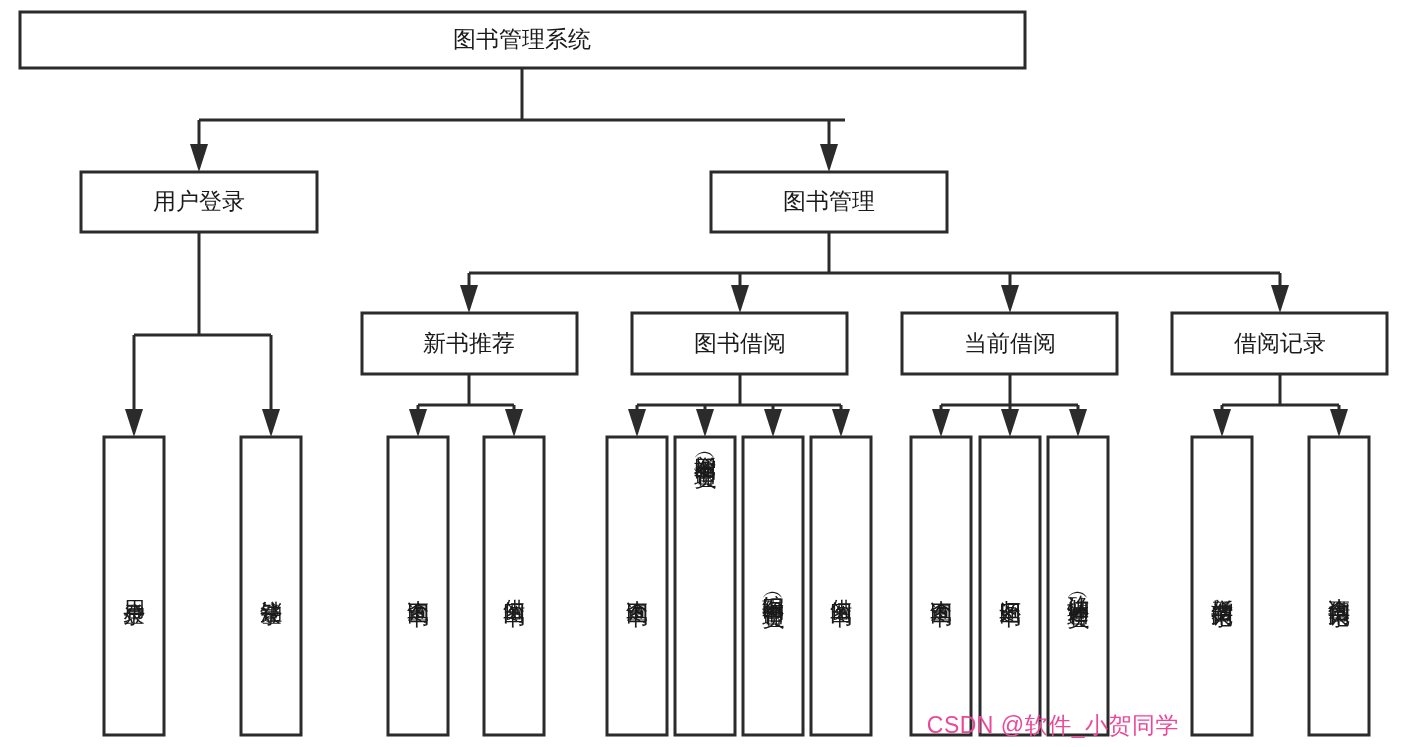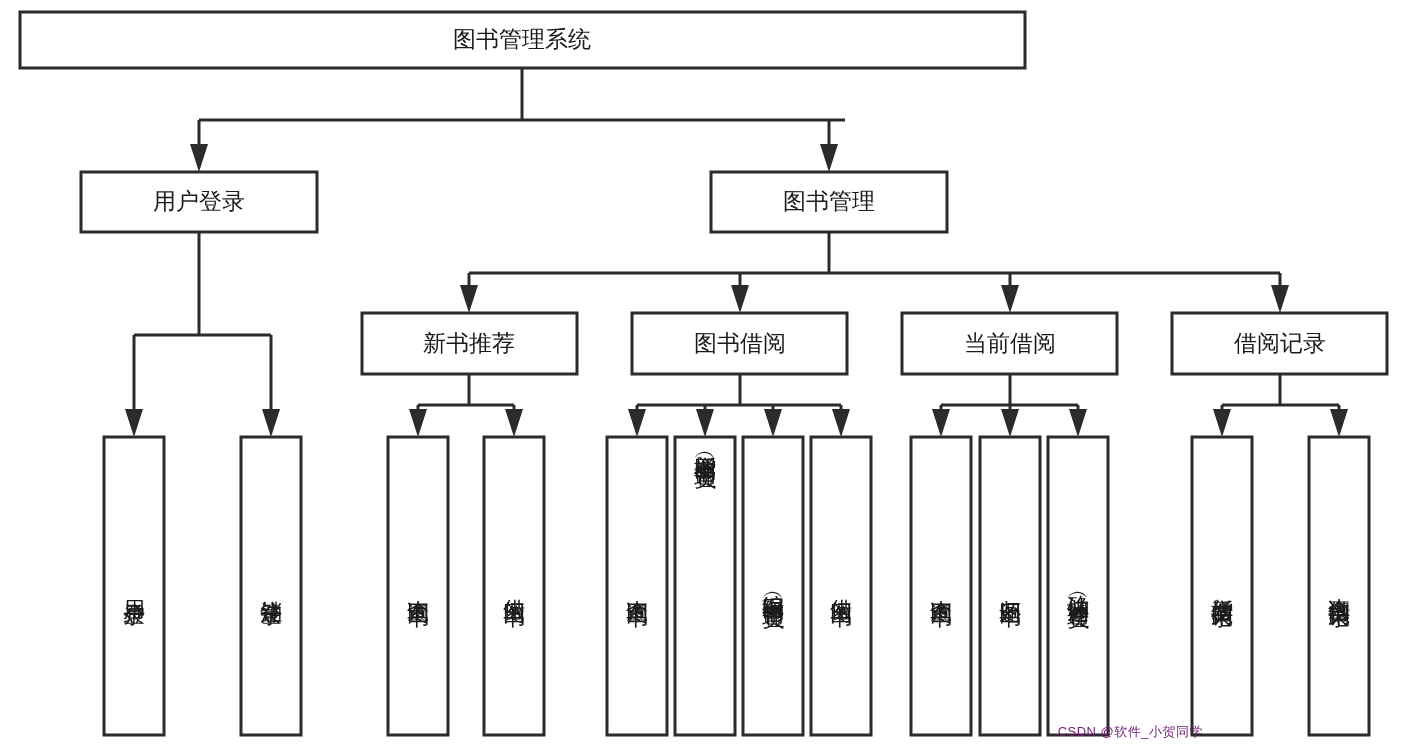--- a/index.html
+++ b/index.html
@@ -11,21 +11,20 @@
     width: 1405px;
     height: 747px;
     font-family: "Liberation Sans", "DejaVu Sans", sans-serif;
     overflow: hidden;
     position: relative;
   }
   #diagram-root {
     position: relative;
     width: 1193px;
     height: 747px;
-    padding-left: 24px;
   }
   svg#tree-svg {
     position: absolute;
     left: 0;
     top: 0;
     width: 1405px;
     height: 747px;
   }
   .node-box {
     fill: #ffffff;
@@ -60,22 +59,22 @@
     letter-spacing: 2px;
     white-space: nowrap;
     text-align: center;
     pointer-events: none;
   }
   .watermark {
     position: absolute;
     right: 14px;
     bottom: 6px;
     font-family: "Liberation Sans", "DejaVu Sans", sans-serif;
-    font-size: 13px;
-    color: #701a75;
+    font-size: 23px;
+    color: #ec4899;
     white-space: nowrap;
     letter-spacing: 0.5px;
   }
 </style>
 </head>
 <body>
 
 <div id="diagram-root">
 
   <svg id="tree-svg" viewBox="0 0 1405 747">

